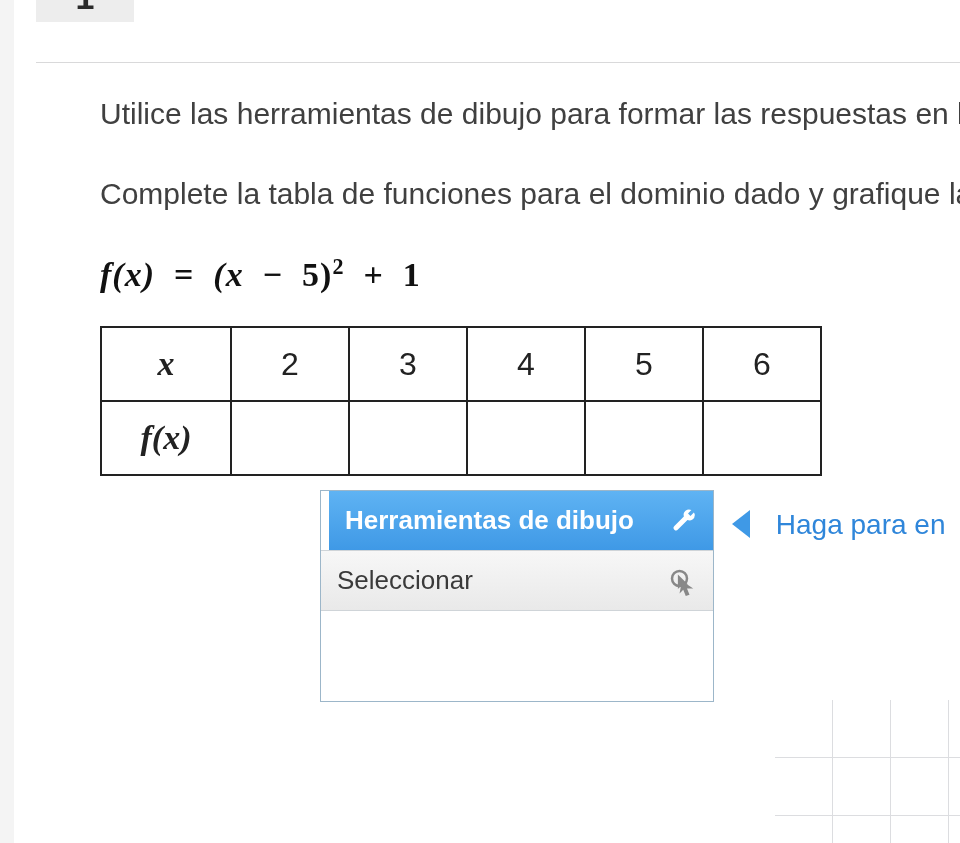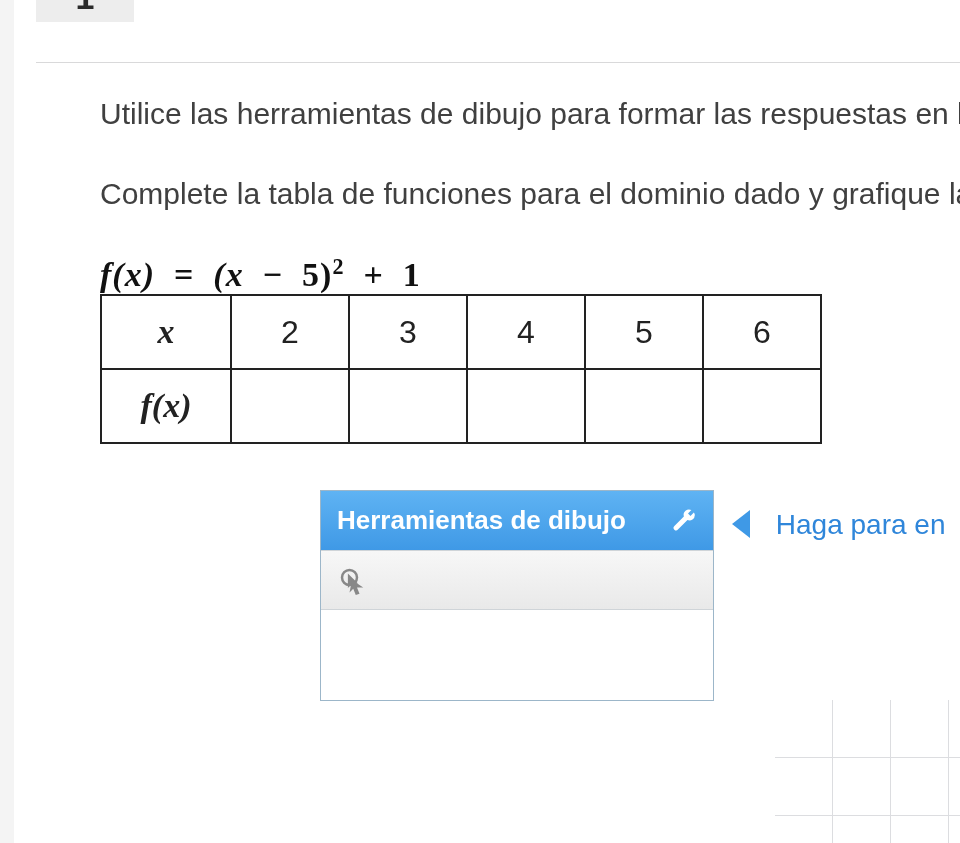--- a/index.html
+++ b/index.html
@@ -80,20 +80,21 @@
     margin: 0 0 42px 0;
     white-space: nowrap;
     overflow: hidden;
   }
 
   .formula {
     font-size: 34px;
     font-weight: 700;
     font-family: "Times New Roman", Times, serif;
     color: #111;
+    margin-bottom: 32px;
     letter-spacing: 1px;
   }
   .formula .fx { font-style: italic; }
   .formula sup { font-size: 0.65em; vertical-align: super; }
 
   table.fn {
     border-collapse: collapse;
     margin-left: 0;
   }
   table.fn td {
@@ -125,20 +126,21 @@
   }
   .tool-panel .tp-header {
     background: linear-gradient(#5fb3f3, #3f99e6);
     color: #ffffff;
     font-weight: 700;
     padding: 14px 16px;
     display: flex;
     align-items: center;
     justify-content: space-between;
     font-size: 26px;
+    margin-left: 8px;
   }
   .tool-panel .tp-row {
     background: linear-gradient(#f7f7f7, #e9e9e9);
     border-top: 1px solid #cfd4d8;
     padding: 14px 16px;
     display: flex;
     align-items: center;
     justify-content: space-between;
     color: #3a3a3a;
     cursor: pointer;
@@ -248,20 +250,21 @@
 <div class="tool-panel">
   <div class="tp-header">
     <span>Herramientas de dibujo</span>
     <span class="wrench-icon">
       <svg width="26" height="26" viewBox="0 0 24 24" fill="#ffffff">
         <path d="M22 6.5a5 5 0 0 1-6.8 4.66L6.4 19.9a2.3 2.3 0 1 1-3.26-3.24l8.74-8.8A5 5 0 0 1 18.8 1.9l-3.1 3.1 2.3 2.3 3.1-3.1c.57.7.9 1.6.9 2.3z"></path>
       </svg>
     </span>
   </div>
   <div class="tp-row">
+    <span>Seleccionar</span>
     <span class="pointer-icon">
       <svg width="30" height="30" viewBox="0 0 24 24">
         <circle cx="10" cy="10" r="6" fill="none" stroke="#888" stroke-width="2"></circle>
         <path d="M13 13 L22 22 L19 22 L19 26 L16 23 L13 26 Z" fill="#888" transform="translate(-3,-5) scale(0.9)"></path>
         <path d="M12 12 L21 18 L16 18 L18 23 L15 24 L13 19 L10 22 Z" fill="#888"></path>
       </svg>
     </span>
   </div>
   <div class="tp-blank"></div>
 </div>

